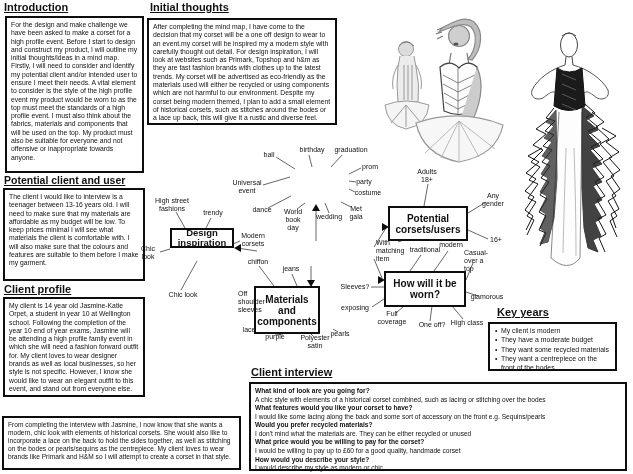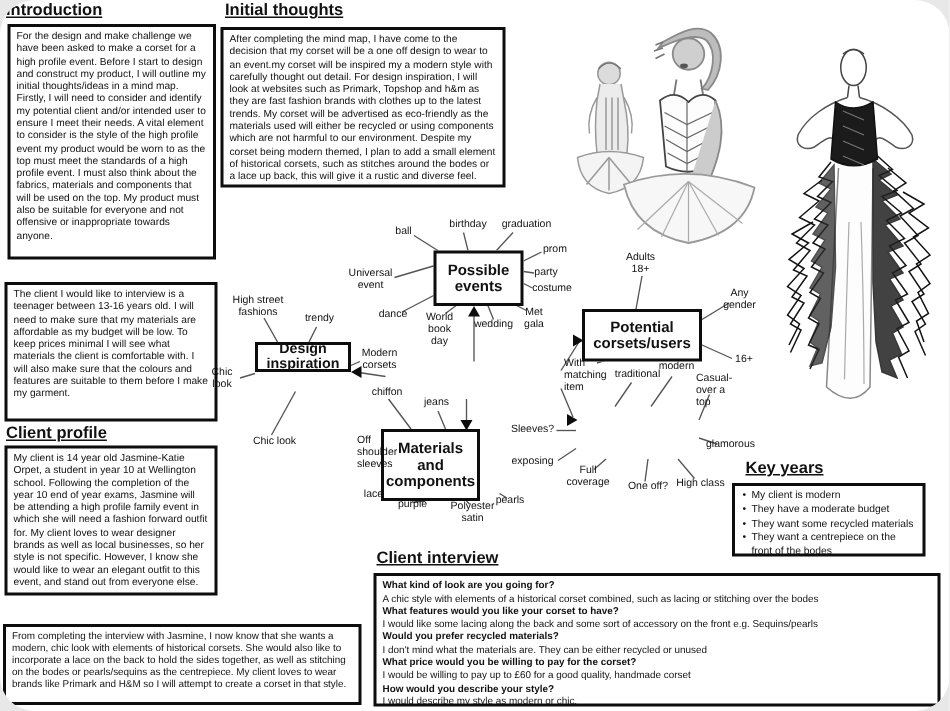--- a/index.html
+++ b/index.html
@@ -1,17 +1,17 @@
 <!DOCTYPE html>
 <html><head>
 <meta charset="utf-8">
 <style>
   html,body{margin:0;padding:0;background:#e8e8e8;}
   #page{position:relative;width:633px;height:474px;background:#ffffff;overflow:hidden;
-        font-family:"Liberation Sans",sans-serif;color:#111;border-radius:23px;}
+        font-family:"Liberation Sans",sans-serif;color:#111;}
   .hd{position:absolute;font-weight:bold;text-decoration:underline;white-space:nowrap;}
   .box{position:absolute;border:2.5px solid #0d0d0d;background:#fff;padding:3px 4px;
        line-height:1.22;box-sizing:border-box;}
   .node{position:absolute;border:2.5px solid #0d0d0d;background:#fff;font-weight:bold;
         display:flex;align-items:center;justify-content:center;text-align:center;
         line-height:1.1;box-sizing:border-box;padding:1px 2px;}
   .lbl{position:absolute;font-size:7px;line-height:1.12;white-space:pre-line;text-align:center;}
   .ta-l{text-align:left;}
   .kp-item{margin:0 0 1px 0;padding-left:7px;position:relative;}
   .kp-item::before{content:"•";position:absolute;left:1px;top:0;}
@@ -144,20 +144,21 @@
       <polygon points="64,78 76,88 68,92 80,102 70,106 82,118 72,122 84,136 74,140 84,154 75,158 84,172 76,176 84,190 77,194 83,208 75,212 80,224 70,220 66,200 64,160" fill="#222" opacity="0.85"></polygon>
       <polygon points="38,82 28,94 36,98 26,110 34,114 24,128 32,132 23,146 30,150 22,164 29,168 22,182 28,186 22,200 27,204 22,216 30,214 36,190 39,150" fill="#2d2d2d" opacity="0.75"></polygon>
       <path d="M84,100 l14,8 -10,6 13,10 -10,6 11,12 -9,6 9,13 -8,6 7,14 -8,5 5,14" stroke="#111"></path>
       <path d="M24,120 l-14,8 11,6 -13,11 10,6 -11,12 9,6 -9,13 8,6 -7,14" stroke="#111"></path>
     </g>
   </svg>
 
   <div class="hd" style="left:4px;top:1px;font-size:11px;">Introduction</div>
   <div class="box" style="left:5px;top:16px;width:139px;height:157px;font-size:6.8px;">For the design and make challenge we have been asked to make a corset for a high profile event. Before I start to design and construct my product, I will outline my initial thoughts/ideas in a mind map. Firstly, I will need to consider and identify my potential client and/or intended user to ensure I meet their needs. A vital element to consider is the style of the high profile event my product would be worn to as the top must meet the standards of a high profile event. I must also think about the fabrics, materials and components that will be used on the top. My product must also be suitable for everyone and not offensive or inappropriate towards anyone.</div>
 
+  <div class="hd" style="left:4px;top:174px;font-size:10.5px;">Potential client and user</div>
   <div class="box" style="left:3px;top:188px;width:142px;height:93px;font-size:6.8px;">The client I would like to interview is a teenager between 13-16 years old. I will need to make sure that my materials are affordable as my budget will be low. To keep prices minimal I will see what materials the client is comfortable with. I will also make sure that the colours and features are suitable to them before I make my garment.</div>
 
   <div class="hd" style="left:4px;top:283px;font-size:11px;">Client profile</div>
   <div class="box" style="left:3px;top:297px;width:142px;height:100px;font-size:6.8px;">My client is 14 year old Jasmine-Katie Orpet, a student in year 10 at Wellington school. Following the completion of the year 10 end of year exams, Jasmine will be attending a high profile family event in which she will need a fashion forward outfit for. My client loves to wear designer brands as well as local businesses, so her style is not specific. However, I know she would like to wear an elegant outfit to this event, and stand out from everyone else.</div>
 
   <div class="box" style="left:2px;top:416px;width:239px;height:54px;font-size:6.6px;">From completing the interview with Jasmine, I now know that she wants a modern, chic look with elements of historical corsets. She would also like to incorporate a lace on the back to hold the sides together, as well as stitching on the bodes or pearls/sequins as the centrepiece. My client loves to wear brands like Primark and H&amp;M so I will attempt to create a corset in that style.</div>
 
   <div class="hd" style="left:150px;top:1px;font-size:11px;">Initial thoughts</div>
   <div class="box" style="left:147px;top:18px;width:190px;height:107px;font-size:6.8px;">After completing the mind map, I have come to the decision that my corset will be a one off design to wear to an event.my corset will be inspired my a modern style with carefully thought out detail. For design inspiration, I will look at websites such as Primark, Topshop and h&amp;m as they are fast fashion brands with clothes up to the latest trends. My corset will be advertised as eco-friendly as the materials used will either be recycled or using components which are not harmful to our environment. Despite my corset being modern themed, I plan to add a small element of historical corsets, such as stitches around the bodes or a lace up back, this will give it a rustic and diverse feel.</div>
 
@@ -176,24 +177,24 @@
     <div class="qa-q">What features would you like your corset to have?</div>
     <div>I would like some lacing along the back and some sort of accessory on the front e.g. Sequins/pearls</div>
     <div class="qa-q">Would you prefer recycled materials?</div>
     <div>I don't mind what the materials are. They can be either recycled or unused</div>
     <div class="qa-q">What price would you be willing to pay for the corset?</div>
     <div>I would be willing to pay up to £60 for a good quality, handmade corset</div>
     <div class="qa-q">How would you describe your style?</div>
     <div>I would describe my style as modern or chic.</div>
   </div>
 
-  <div class="node" style="left:289px;top:167px;width:60px;height:37px;font-size:10px;">Possible events</div>
   <div class="node" style="left:170px;top:228px;width:64px;height:20px;font-size:9.5px;">Design inspiration</div>
   <div class="node" style="left:254px;top:286px;width:66px;height:48px;font-size:10px;">Materials and components</div>
   <div class="node" style="left:388px;top:206px;width:80px;height:35px;font-size:10px;">Potential corsets/users</div>
+  <div class="node" style="left:384px;top:271px;width:82px;height:36px;font-size:10px;">How will it be worn?</div>
 
   <div class="lbl" style="left:258px;top:151px;width:22px;">ball</div>
   <div class="lbl" style="left:296px;top:146px;width:32px;">birthday</div>
   <div class="lbl" style="left:330px;top:146px;width:42px;">graduation</div>
   <div class="lbl" style="left:358px;top:163px;width:24px;">prom</div>
   <div class="lbl" style="left:352px;top:178px;width:24px;">party</div>
   <div class="lbl" style="left:350px;top:189px;width:36px;">costume</div>
   <div class="lbl" style="left:344px;top:205px;width:24px;">Met
 gala</div>
   <div class="lbl" style="left:312px;top:213px;width:34px;">wedding</div>

